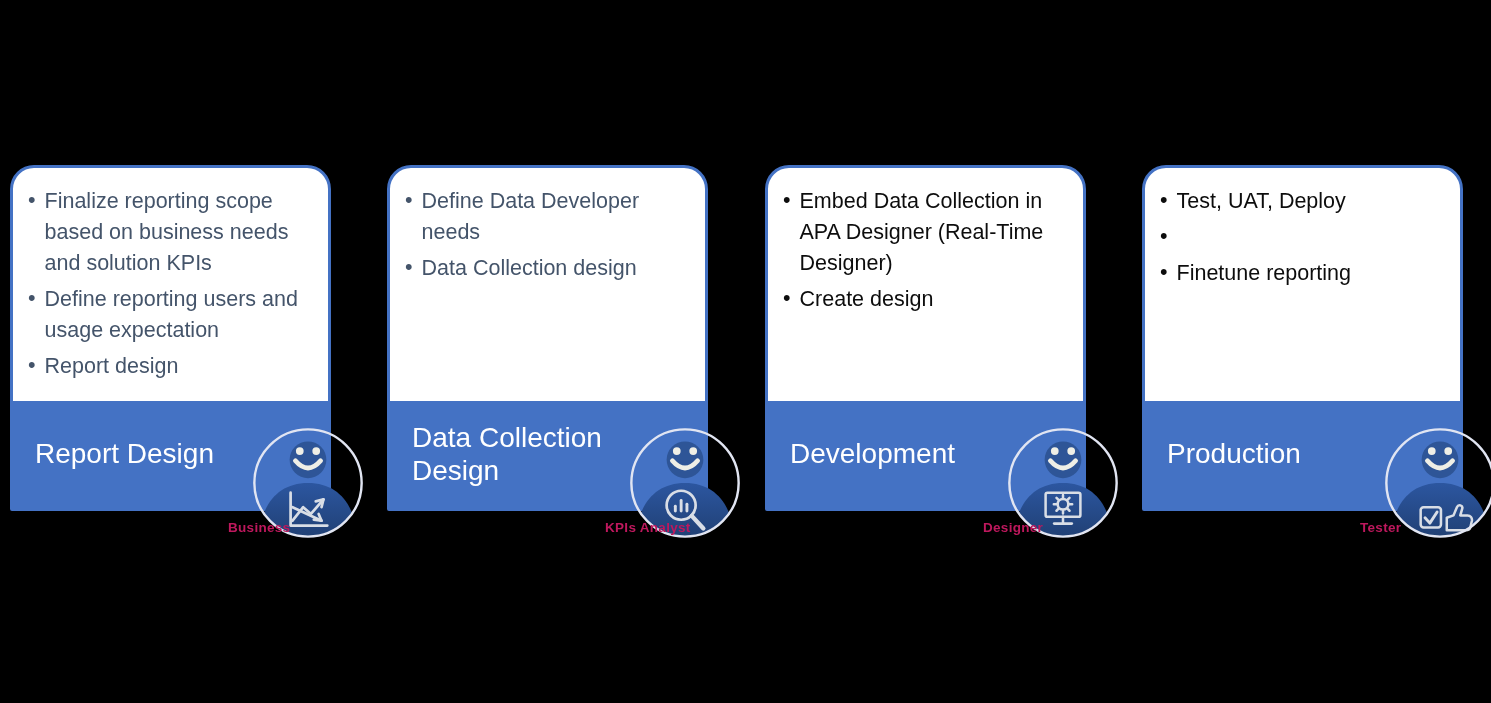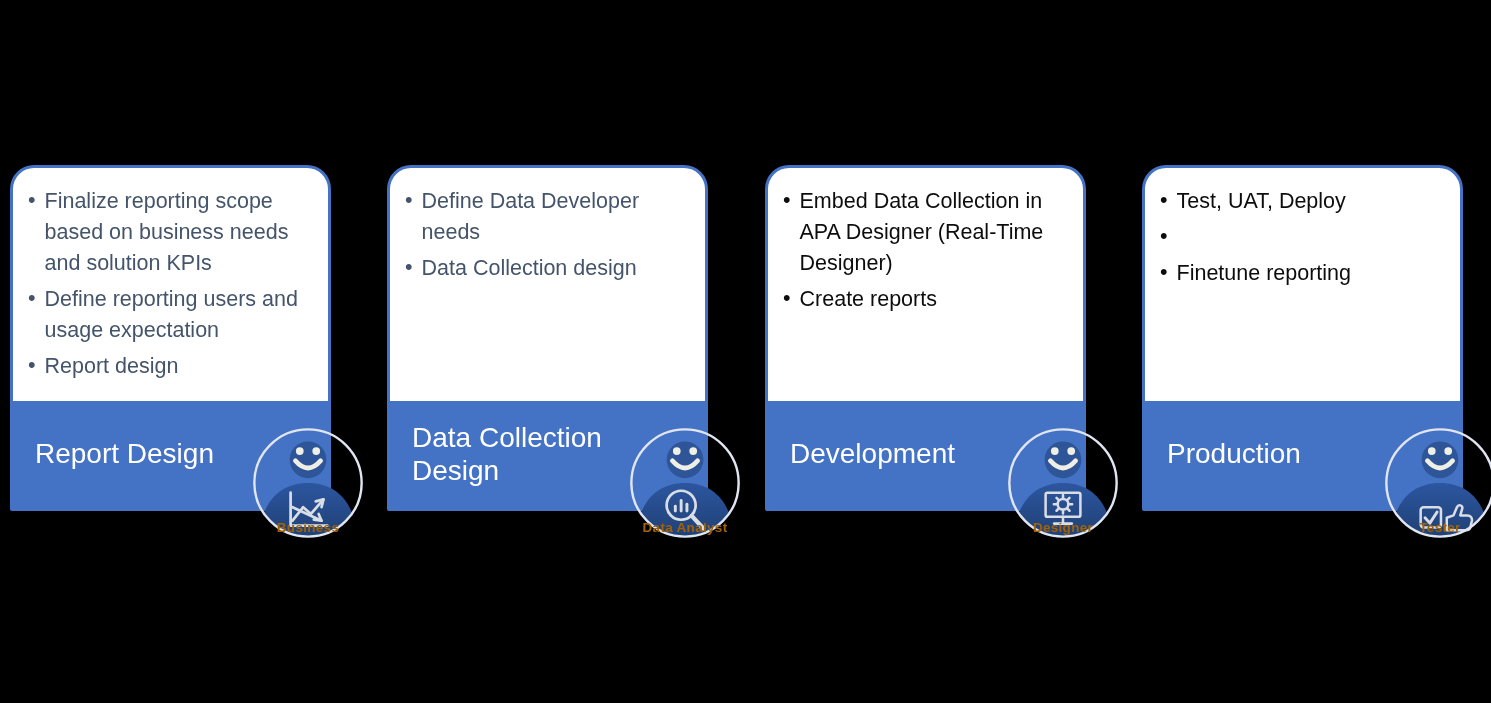--- a/index.html
+++ b/index.html
@@ -60,22 +60,22 @@
     left: 237px;
     width: 116px;
     height: 116px;
   }
   .figure svg { display: block; width: 116px; height: 116px; }
   .role-label {
     position: absolute;
     top: 352px;
     left: 215px;
     width: 160px;
-    text-align: center;
-    color: #a16207;
+    text-align: left;
+    color: #be185d;
     font-size: 13.5px;
     font-weight: bold;
     letter-spacing: 0.3px;
   }
 </style>
 </head>
 <body>
 
 <div class="stage">
 
@@ -160,31 +160,31 @@
       <g fill="none" stroke="#D9DEE6" stroke-linecap="round">
         <circle cx="56" cy="83" r="15" stroke-width="2.8"></circle>
         <path d="M67,94 L79,107" stroke-width="4.5"></path>
         <path d="M50,89 V84" stroke-width="3"></path>
         <path d="M56,89 V78" stroke-width="3"></path>
         <path d="M62,89 V82" stroke-width="3"></path>
       </g>
       <circle cx="60" cy="60" r="55.5" fill="none" stroke="#E1E5F2" stroke-width="2.5"></circle>
     </svg>
       </div>
-      <div class="role-label">Data Analyst</div>
+      <div class="role-label">KPIs Analyst</div>
     </div>
     <div class="card" style="left: 765px;">
       <div class="bullets">
         <div class="bullet" style="color: rgb(13, 13, 13);">
           <span class="dot">•</span>
           <span>Embed Data Collection in APA Designer (Real-Time Designer)</span>
         </div>
         <div class="bullet" style="color: rgb(13, 13, 13);">
           <span class="dot">•</span>
-          <span>Create reports</span>
+          <span>Create design</span>
         </div>
       </div>
       <div class="band"></div>
       <div class="phase-title">Development</div>
       <div class="figure">
         <svg viewBox="0 0 120 120" xmlns="http://www.w3.org/2000/svg">
       <defs>
         <linearGradient id="grad_2" x1="0" y1="0" x2="0" y2="1">
           <stop offset="0" stop-color="#2C56A0"></stop>
               <stop offset="1" stop-color="#1F3E70"></stop>

